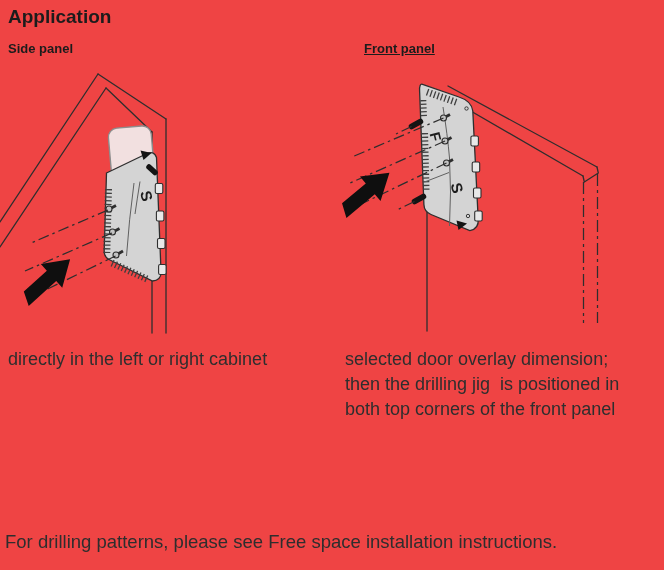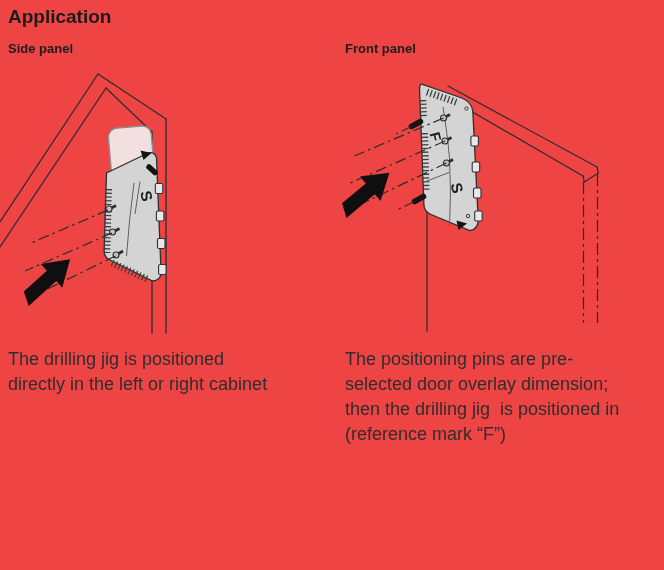--- a/index.html
+++ b/index.html
@@ -3,21 +3,21 @@
 <meta charset="utf-8">
 <style>
   html,body{margin:0;padding:0;background:#ffffff;}
   .page{
     position:relative;width:664px;height:570px;background:#ef4444;overflow:hidden;
     font-family:"Liberation Sans","DejaVu Sans",sans-serif;color:#262626;
   }
   .h1{position:absolute;left:8px;top:6px;font-size:19px;font-weight:700;color:#1c1c1c;white-space:pre;}
   .h2{position:absolute;top:41px;font-size:13px;font-weight:700;color:#1c1c1c;white-space:pre;}
   .h2.left{left:8px;}
-  .h2.right{left:345px;}
+  .h2.right{left:364px;text-decoration:underline;}
   .illu{position:absolute;top:66px;}
   .illu.left{left:0px;}
   .illu.right{left:338px;}
   .desc{position:absolute;top:347px;font-size:18px;line-height:25px;color:#2e2e2e;}
   .desc.left{left:8px;width:330px;}
   .desc.right{left:345px;width:318px;}
   .desc-line{white-space:pre;}
   .footer{position:absolute;left:5px;top:531px;font-size:18.5px;color:#2e2e2e;white-space:pre;}
   svg text{font-family:"Liberation Sans","DejaVu Sans",sans-serif;}
 </style>
@@ -146,25 +146,24 @@
       <path d="M445,141 L349,183.5"></path>
       <path d="M446.5,163 L354,207.5"></path>
       <path d="M411.5,126.5 L396,134"></path>
       <path d="M414.5,201.5 L398,209.5"></path>
     </g>
 
     <path d="M2,-7 L33,-7 L33,-16 L58,0 L33,16 L33,7 L-4,7 Z" transform="translate(345,210) rotate(-40)" fill="#0f0f0f"></path>
   </svg>
 
   <div class="desc left">
-    <div class="desc-line">The drilling jig is positioned</div>
     <div class="desc-line">directly in the left or right cabinet</div>
   </div>
 
   <div class="desc right">
-    <div class="desc-line">The positioning pins are pre-</div>
     <div class="desc-line">selected door overlay dimension;</div>
     <div class="desc-line">then the drilling jig  is positioned in</div>
-    <div class="desc-line">(reference mark “F”)</div>
+    <div class="desc-line">both top corners of the front panel</div>
   </div>
 
+  <div class="footer">For drilling patterns, please see Free space installation instructions.</div>
 
 </div>
 
 </body></html>

